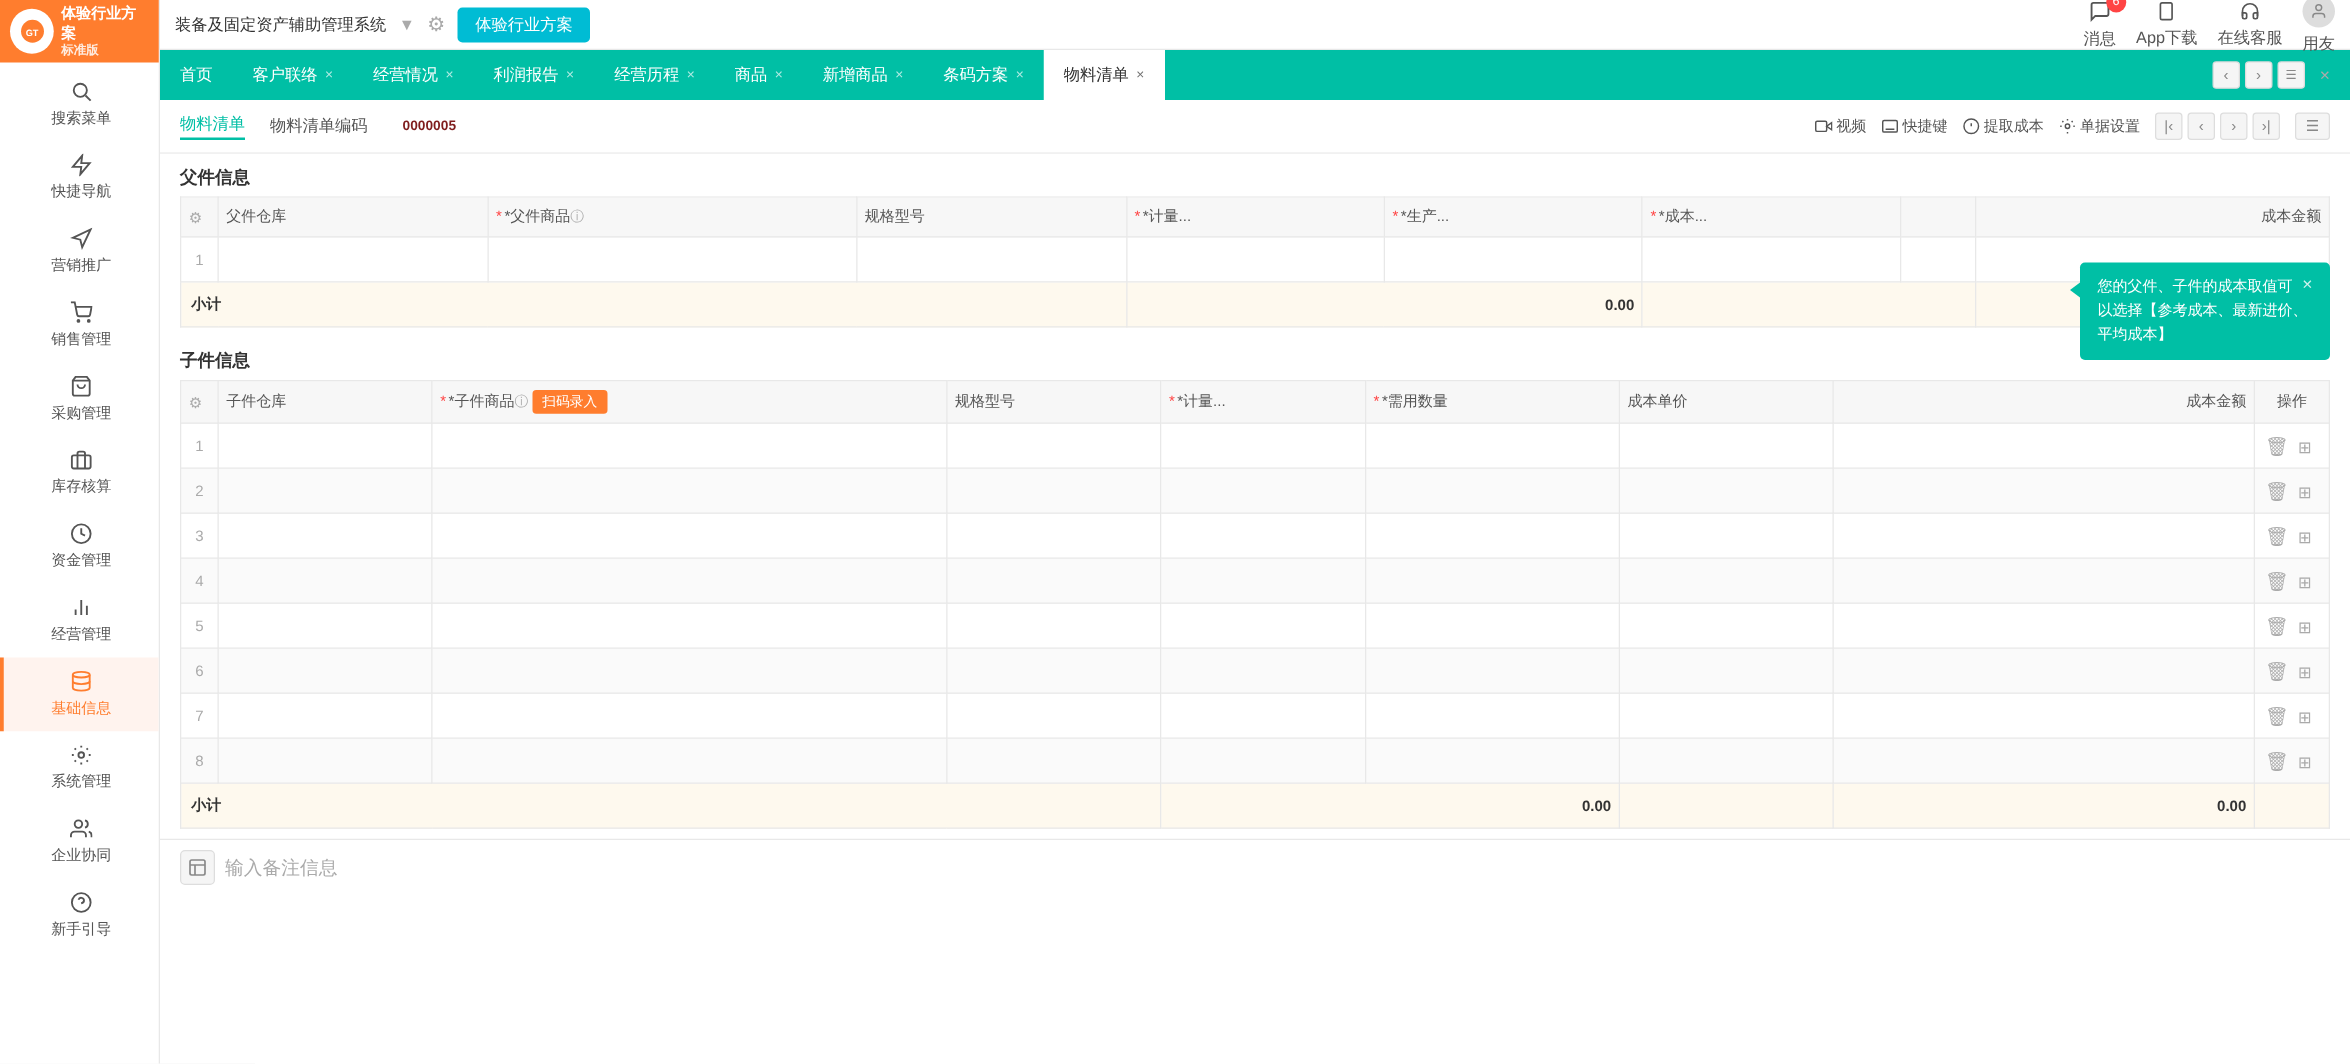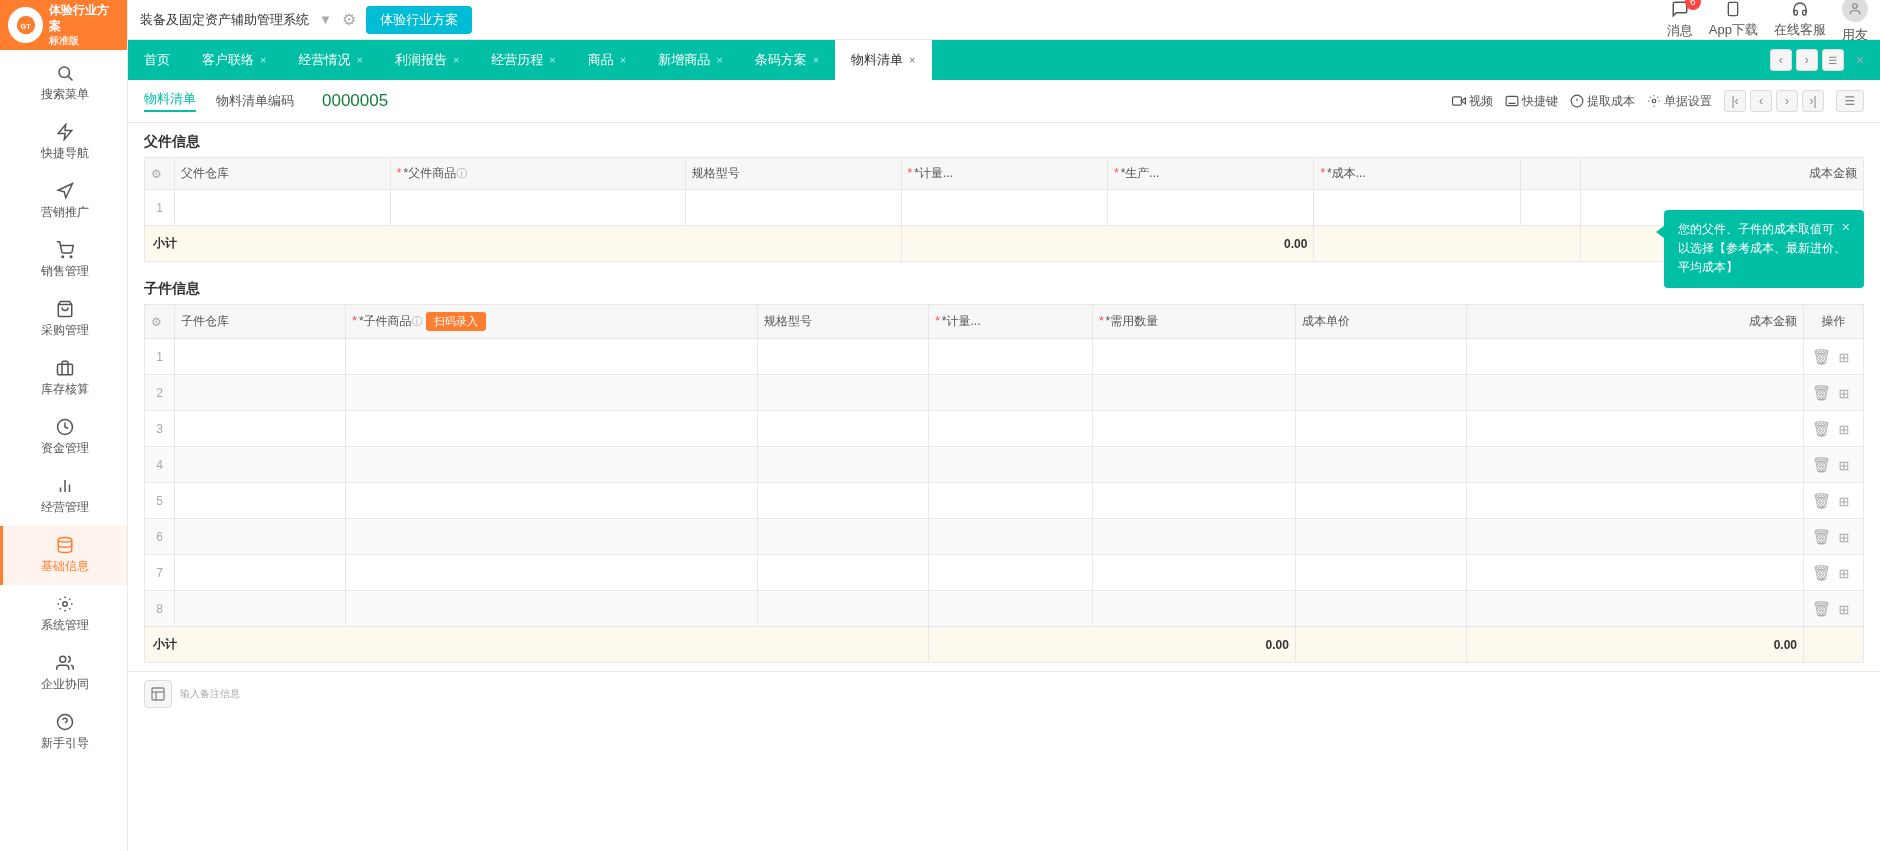--- a/index.html
+++ b/index.html
@@ -34,21 +34,21 @@
     .nav-tab-close { font-size: 11px; opacity: 0.7; }
     .nav-tab-close-btn { margin-left: auto; cursor: pointer; color: #aaa; font-size: 14px; display: flex; align-items: center; justify-content: center; padding: 0 8px; height: 40px; }
 
     
     .content { flex: 1; overflow-y: auto; background: #fff; padding: 0; }
 
     
     .form-header { display: flex; align-items: center; padding: 10px 16px; border-bottom: 1px solid #e8e8e8; gap: 20px; background: #fff; }
     .form-header-tab { color: #555; font-size: 13px; cursor: pointer; }
     .form-header-tab.active { color: #00bfa5; border-bottom: 2px solid #00bfa5; padding-bottom: 2px; }
-    .form-header-code { color: #15803d; font-size: 17px; margin-left: 8px; }
+    .form-header-code { color: #7f1d1d; font-size: 11px; margin-left: 8px; font-weight: bold; }
     .form-header-right { margin-left: auto; display: flex; gap: 12px; font-size: 12px; color: #555; cursor: pointer; }
     .form-header-right span { display: flex; align-items: center; gap: 3px; }
 
     
     .section-title { font-size: 14px; font-weight: bold; color: #333; padding: 10px 16px 6px; display: flex; align-items: center; gap: 6px; background: #fff; }
 
     
     .table-wrap { overflow-x: auto; padding: 0 16px 8px; }
     table { width: 100%; border-collapse: collapse; font-size: 12px; }
     th { background: #f7f7f7; border: 1px solid #e8e8e8; padding: 7px 6px; text-align: left; color: #555; font-weight: normal; white-space: nowrap; }
@@ -68,21 +68,21 @@
     .tooltip-close { float: right; cursor: pointer; font-size: 14px; line-height: 1; margin-left: 6px; opacity: 0.8; }
     .tooltip-container { position: absolute; top: 130px; right: 16px; z-index: 100; }
 
     
     .nav-right-btns { display: flex; align-items: center; gap: 4px; }
     .nav-arrow { width: 22px; height: 22px; background: #f5f5f5; border: 1px solid #ddd; border-radius: 3px; display: flex; align-items: center; justify-content: center; cursor: pointer; font-size: 12px; color: #888; }
 
     
     .bottom-bar { border-top: 1px solid #e8e8e8; padding: 8px 16px; background: #fff; display: flex; align-items: center; gap: 8px; }
     .bottom-icon { width: 28px; height: 28px; background: #f5f5f5; border: 1px solid #ddd; border-radius: 4px; display: flex; align-items: center; justify-content: center; cursor: pointer; }
-    .bottom-text { color: #aaa; font-size: 10px; }
+    .bottom-text { color: #aaa; font-size: 15px; }
   </style>
 </head>
 <body>
 
 <div class="sidebar">
   <div class="sidebar-logo">
     <div class="sidebar-logo-icon">
       <svg viewBox="0 0 24 24" fill="#ff7d2e">
           <circle cx="12" cy="12" r="10" fill="#ff7d2e"></circle>
           <text x="6" y="16" fill="#fff" font-size="8" font-weight="bold">GT</text>

